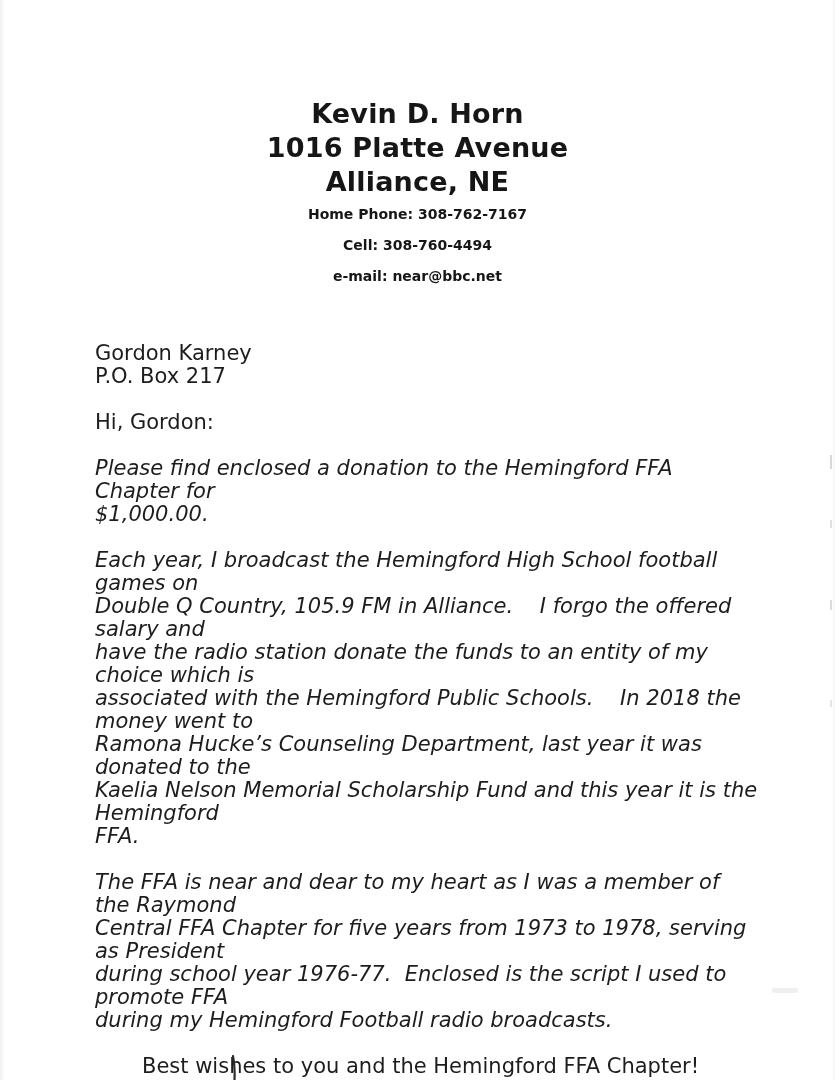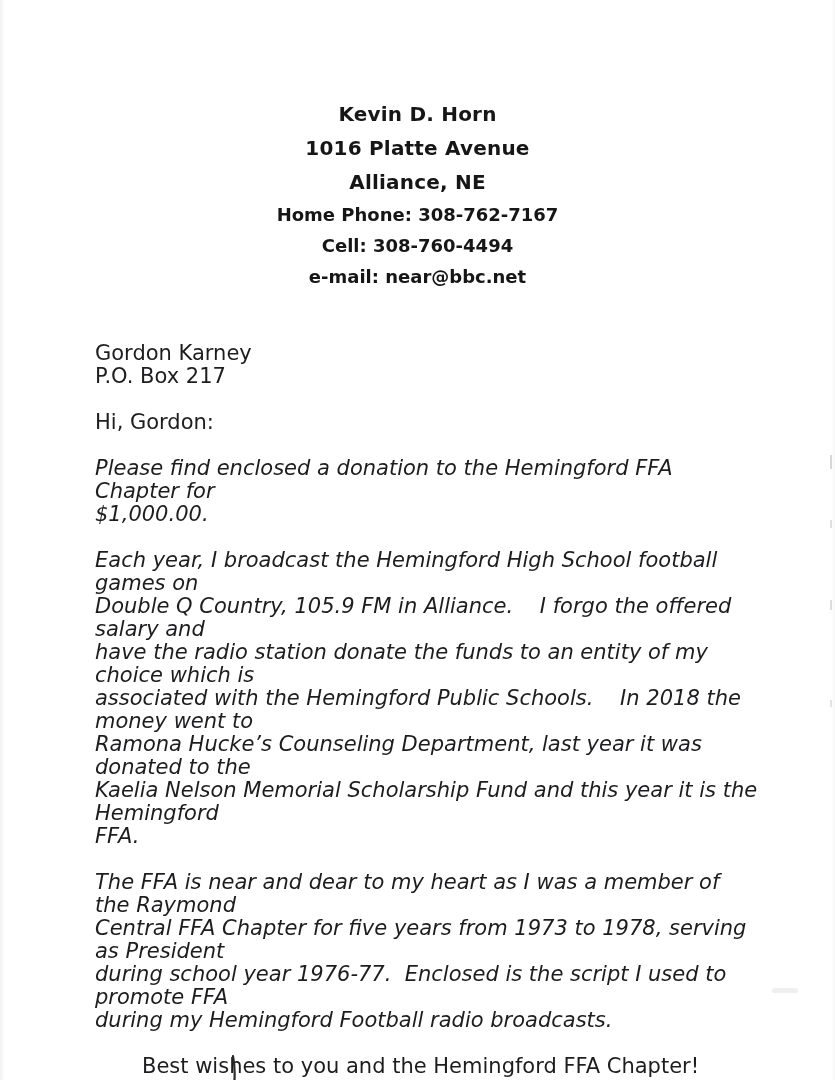--- a/index.html
+++ b/index.html
@@ -40,22 +40,22 @@
   
   .letterhead {
     position: absolute;
     top: 97px;
     left: 0;
     width: 100%;
     text-align: center;
     font-weight: bold;
     color: #161616;
   }
-  .lh-big   { font-size: 20px;   line-height: 34px; letter-spacing: 0.2px; }
-  .lh-small { font-size: 18px;   line-height: 31px; }
+  .lh-big   { font-size: 27px;   line-height: 34px; letter-spacing: 0.2px; }
+  .lh-small { font-size: 14px;   line-height: 31px; }
 
   
   .content {
     position: absolute;
     top: 342px;
     left: 95px;
     width: 665px;
     font-size: 21px;
     line-height: 23px;
   }

